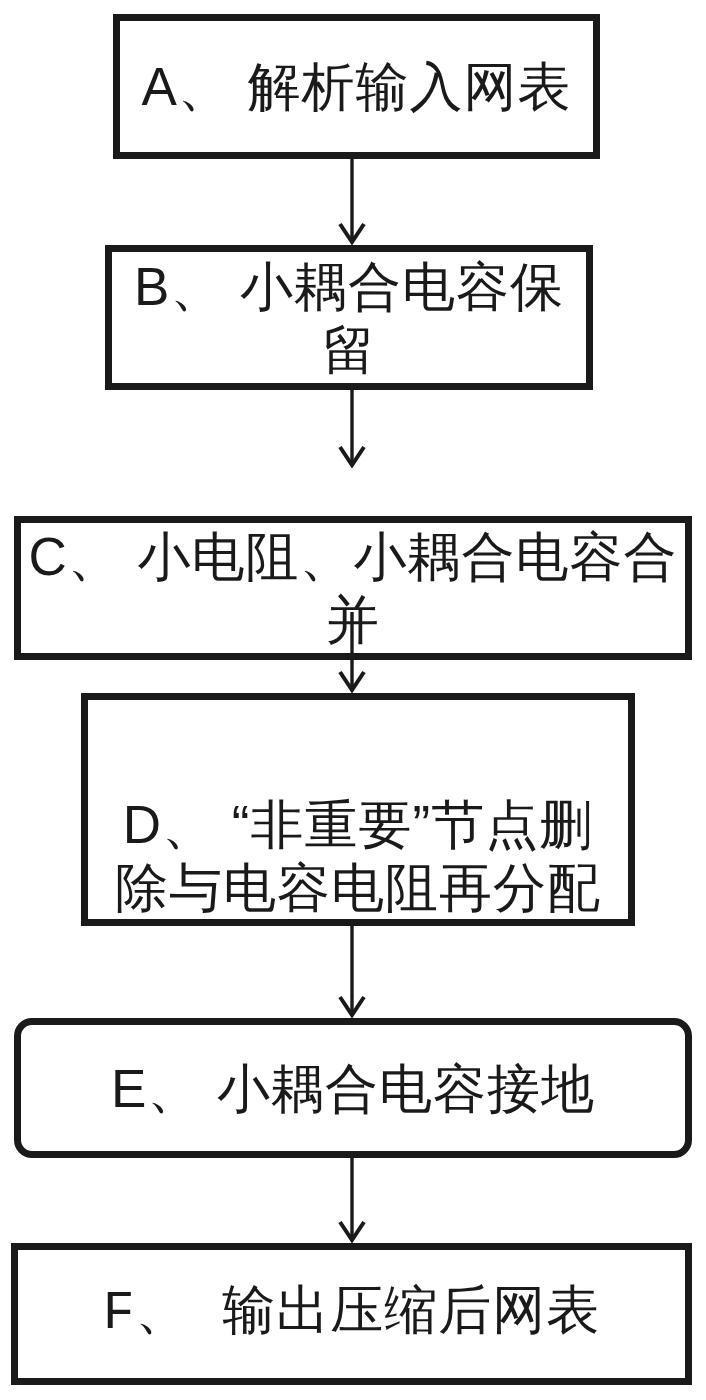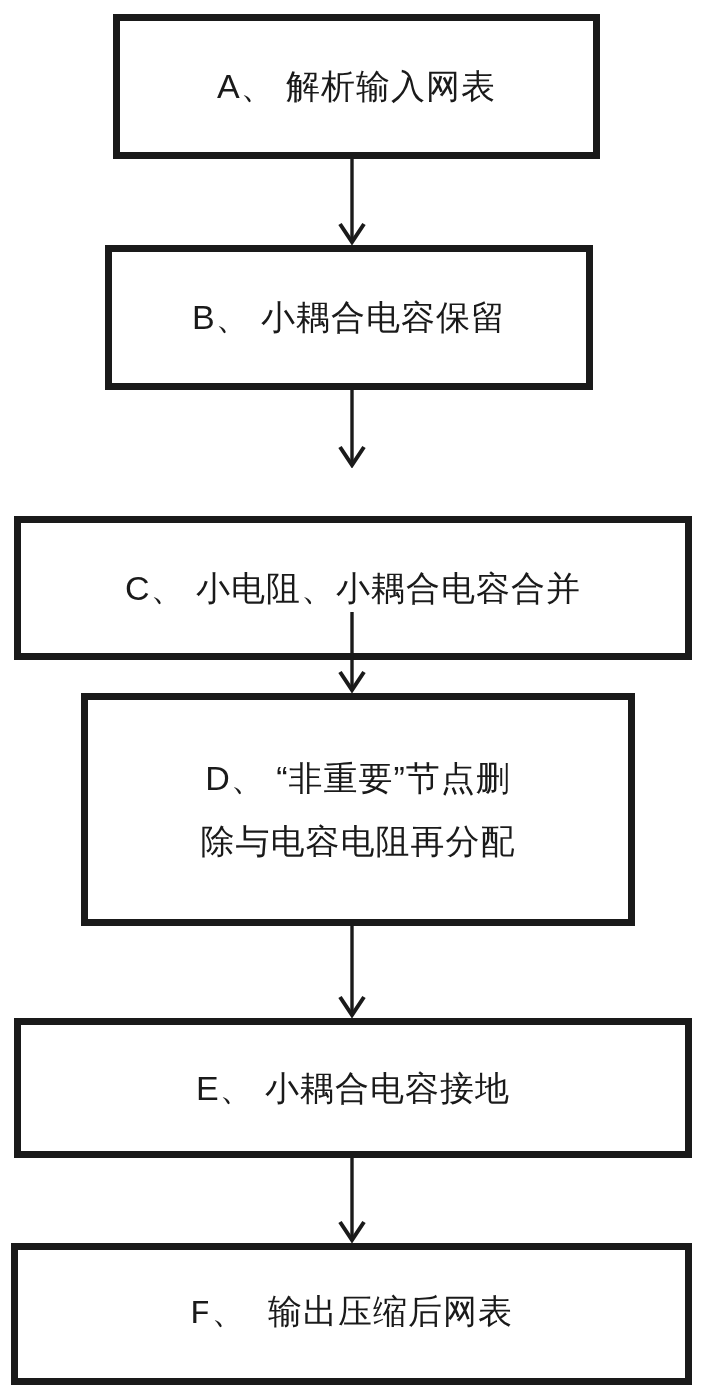--- a/index.html
+++ b/index.html
@@ -15,30 +15,30 @@
   .box {
     position: absolute;
     box-sizing: border-box;
     border: 7px solid #1a1a1a;
     background: #ffffff;
     display: flex;
     flex-direction: column;
     justify-content: center;
     align-items: center;
     text-align: center;
-    font-size: 34px;
+    font-size: 53px;
     line-height: 63px;
     letter-spacing: 1px;
     color: #1a1a1a;
   }
   .box-a { left: 113px; top: 14px;   width: 487px; height: 145px; }
   .box-b { left: 105px; top: 245px;  width: 488px; height: 145px; }
   .box-c { left: 14px;  top: 468px;  width: 678px; height: 144px; margin-top: 48px; }
-  .box-d { left: 81px;  top: 693px;  width: 554px; height: 233px; }
-  .box-e { left: 14px;  top: 1018px; width: 678px; height: 140px; }
+  .box-d { left: 81px;  top: 693px;  width: 554px; height: 233px; justify-content: flex-end; }
+  .box-e { left: 14px;  top: 1018px; width: 678px; height: 140px; border-radius: 18px; }
   .box-f { left: 11px;  top: 1243px; width: 681px; height: 142px; font-family: Liberation Mono, monospace; }
   .arrow { position: absolute; left: 330px; width: 44px; }
   .arrow svg { display: block; }
   #arrow-ab { top: 159px;  height: 86px; }
   #arrow-bc { top: 390px;  height: 78px; }
   #arrow-cd { top: 612px;  height: 81px; }
   #arrow-de { top: 926px;  height: 92px; }
   #arrow-ef { top: 1158px; height: 85px; }
 </style>
 </head>

